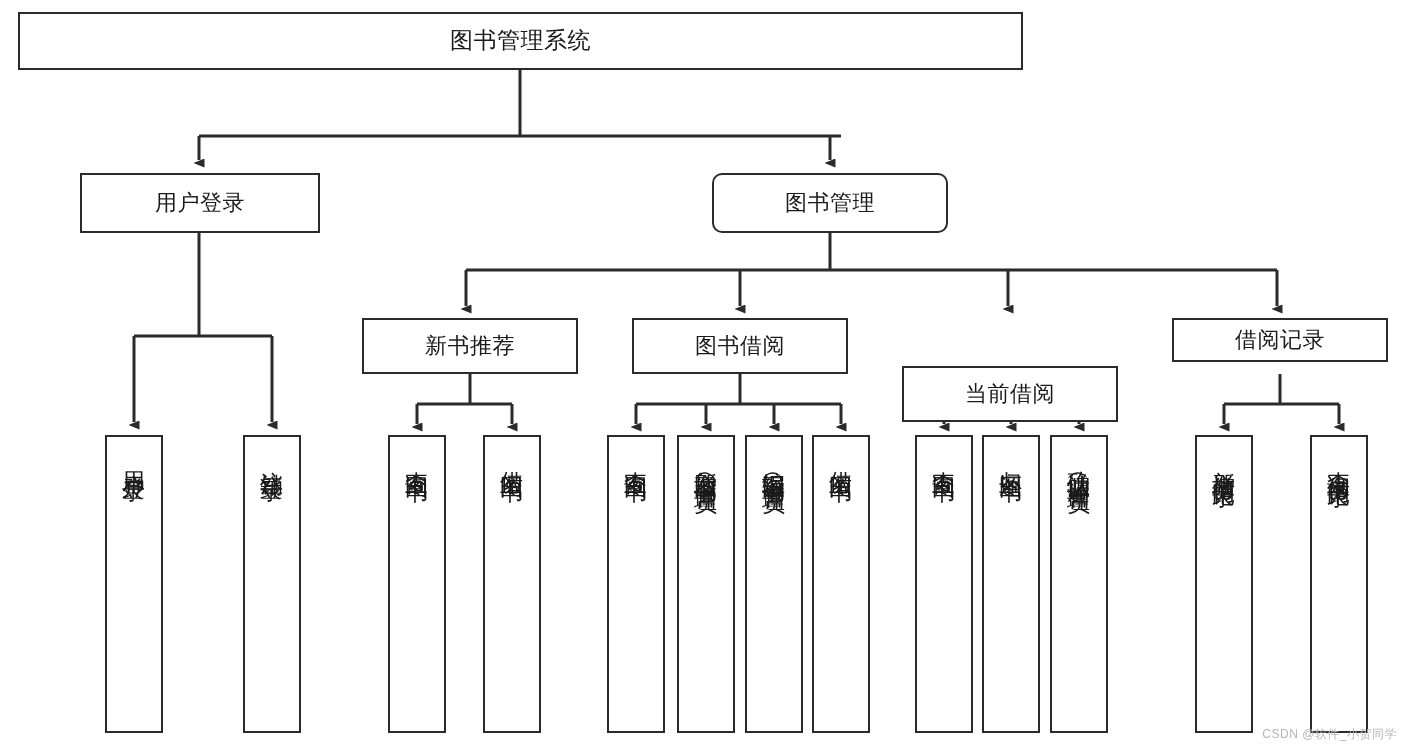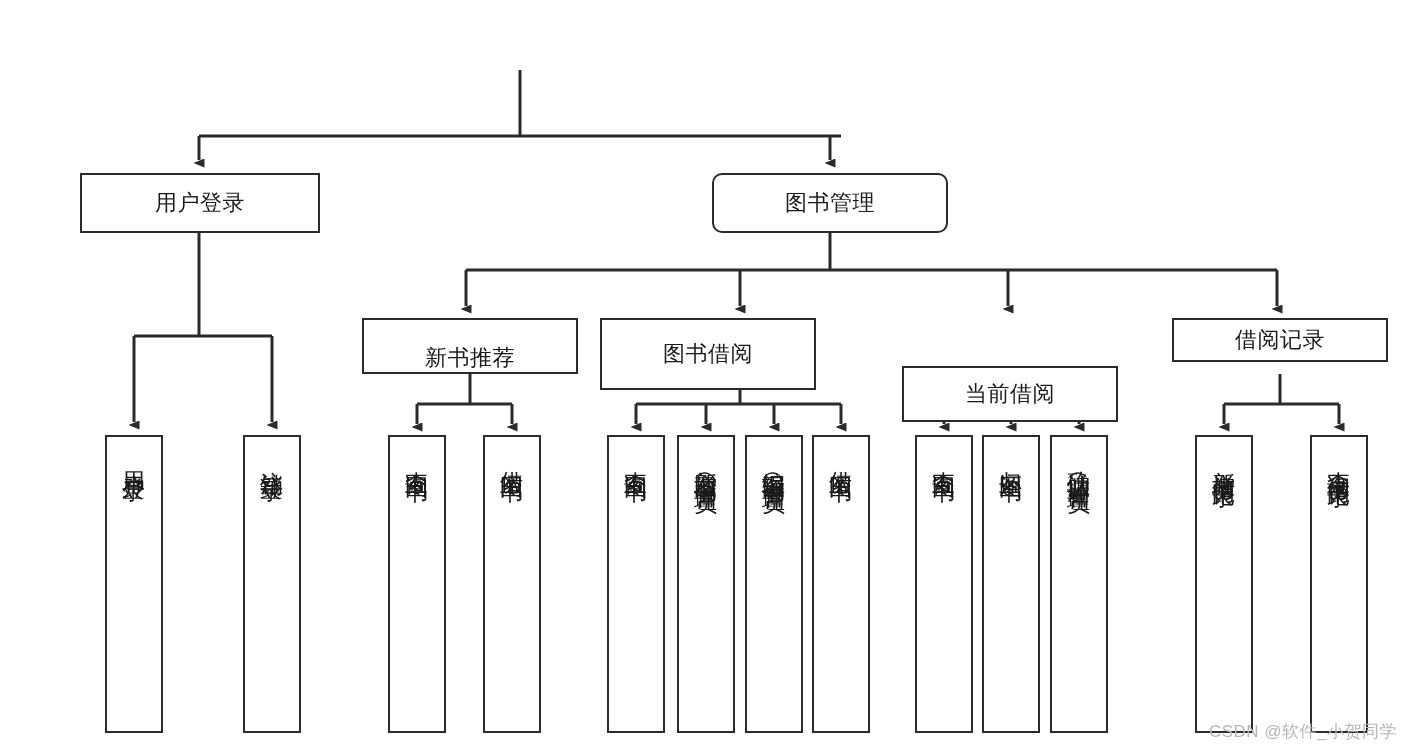--- a/index.html
+++ b/index.html
@@ -56,21 +56,21 @@
     letter-spacing: 3px;
     line-height: 1.05;
     white-space: normal;
     max-height: 268px;
   }
   #root-node .label { font-size: 23px; }
   .watermark {
     position: absolute;
     right: 8px;
     bottom: 4px;
-    font-size: 17px;
+    font-size: 12px;
     color: #b6b6b6;
     white-space: nowrap;
     letter-spacing: 0.5px;
   }
 </style>
 </head>
 <body>
 
 <div id="canvas">
 
@@ -118,34 +118,37 @@
       <path d="M1011,404 L1011,424" marker-end="url(#arrow)"></path>
       <path d="M1079,404 L1079,424" marker-end="url(#arrow)"></path>
 
       <path d="M1280,374 L1280,404"></path>
       <path d="M1224,404 L1339,404"></path>
       <path d="M1224,404 L1224,424" marker-end="url(#arrow)"></path>
       <path d="M1339,404 L1339,424" marker-end="url(#arrow)"></path>
     </g>
   </svg>
 
+  <div class="node horizontal" id="root-node" style="left:18px; top:12px; width:1005px; height:58px;">
+    <span class="label">图书管理系统</span>
+  </div>
 
   <div class="node horizontal" style="left:80px; top:173px; width:240px; height:60px;">
     <span class="label">用户登录</span>
   </div>
 
   <div class="node horizontal" style="left:712px; top:173px; width:236px; height:60px;border-radius:10px;">
     <span class="label">图书管理</span>
   </div>
 
-  <div class="node horizontal" style="left:362px; top:318px; width:216px; height:56px;align-items:flex-end;">
+  <div class="node horizontal" style="left:362px; top:318px; width:216px; height:56px;">
     <span class="label">新书推荐</span>
   </div>
 
-  <div class="node horizontal" style="left:600px; top:318px; width:216px; height:72px;">
+  <div class="node horizontal" style="left:632px; top:318px; width:216px; height:56px;">
     <span class="label">图书借阅</span>
   </div>
 
   <div class="node horizontal" style="left:902px; top:318px; width:216px; height:56px;margin-top:48px;">
     <span class="label">当前借阅</span>
   </div>
 
   <div class="node horizontal" style="left:1172px; top:318px; width:216px; height:44px;">
     <span class="label">借阅记录</span>
   </div>

